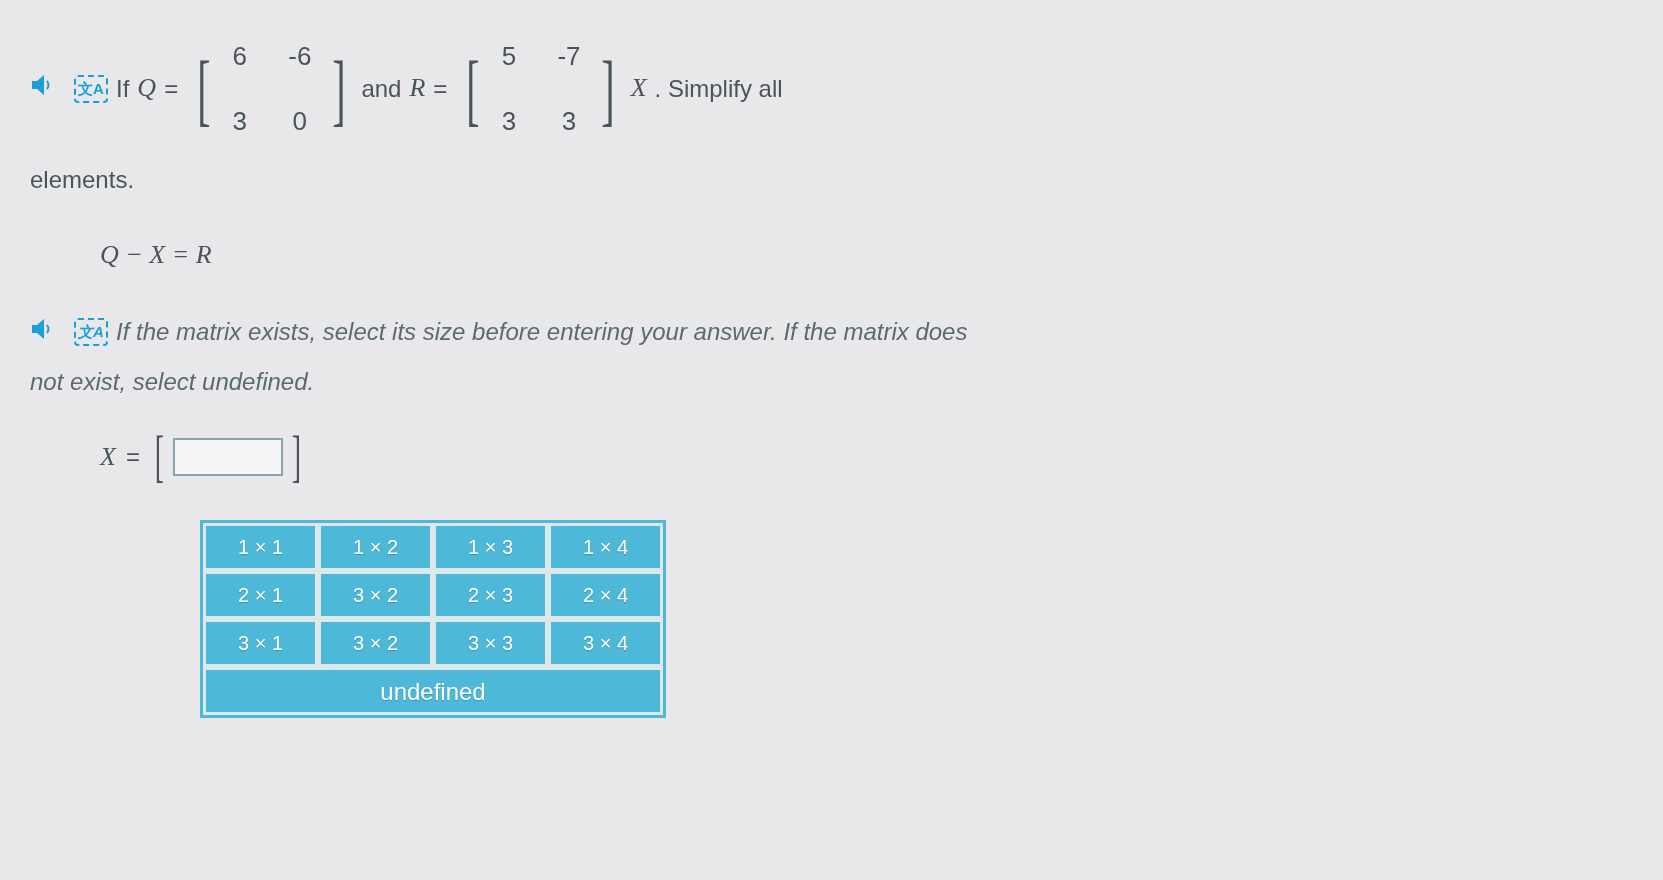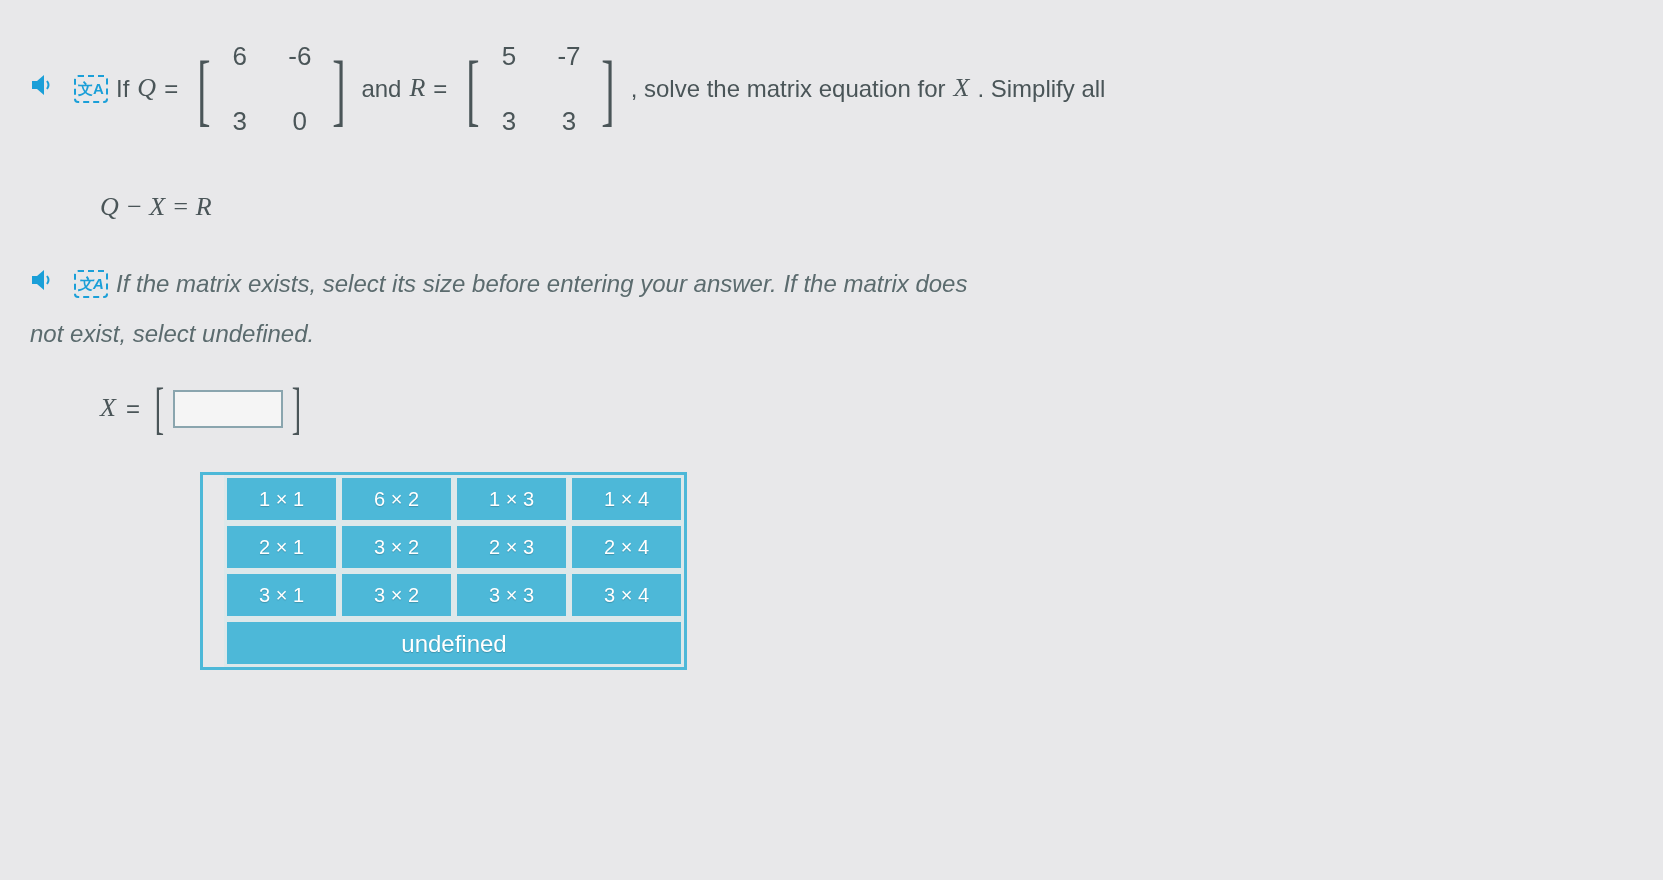--- a/index.html
+++ b/index.html
@@ -135,21 +135,20 @@
       border: 2px solid #8aa5ae;
       background: #f5f5f5;
       font-size: 18px;
       padding: 0 8px;
       margin: 0 4px;
     }
     .size-grid {
       margin-left: 170px;
       display: inline-block;
       border: 3px solid #4db8d8;
-      padding-left: 21px;
     }
     .size-row {
       display: flex;
     }
     .size-cell {
       background: #4db8d8;
       color: #ffffff;
       width: 115px;
       height: 48px;
       display: flex;
@@ -220,24 +219,24 @@
       <span class="matrix-bracket-left"></span>
       <span class="matrix-content">
         <span class="matrix-cell">5</span>
         <span class="matrix-cell">-7</span>
         <span class="matrix-cell">3</span>
         <span class="matrix-cell">3</span>
       </span>
       <span class="matrix-bracket-right"></span>
     </span>
 
-    <span class="text-segment">, solve the matrix equation for</span>
     <span class="math-var">X</span>
     <span class="text-segment">. Simplify all</span>
   </div>
+  <div class="continuation text-segment">elements.</div>
 </div>
 
 <div class="equation-indent">
   <span class="math-var">Q − X = R</span>
 </div>
 
 <div class="instruction">
   <span class="speaker-icon">
     <svg width="28" height="24" viewBox="0 0 28 24" fill="currentColor">
       <path d="M2 8 L2 16 L7 16 L14 22 L14 2 L7 8 Z"></path>
@@ -255,21 +254,21 @@
   <span class="answer-bracket">
     <span class="answer-bracket-left"></span>
     <input type="text" class="answer-input" style="">
     <span class="answer-bracket-right"></span>
   </span>
 </div>
 
 <div class="size-grid">
   <div class="size-row">
     <div class="size-cell">1 × 1</div>
-    <div class="size-cell">6 × 2</div>
+    <div class="size-cell">1 × 2</div>
     <div class="size-cell">1 × 3</div>
     <div class="size-cell">1 × 4</div>
   </div>
   <div class="size-row">
     <div class="size-cell">2 × 1</div>
     <div class="size-cell">3 × 2</div>
     <div class="size-cell">2 × 3</div>
     <div class="size-cell">2 × 4</div>
   </div>
   <div class="size-row">

